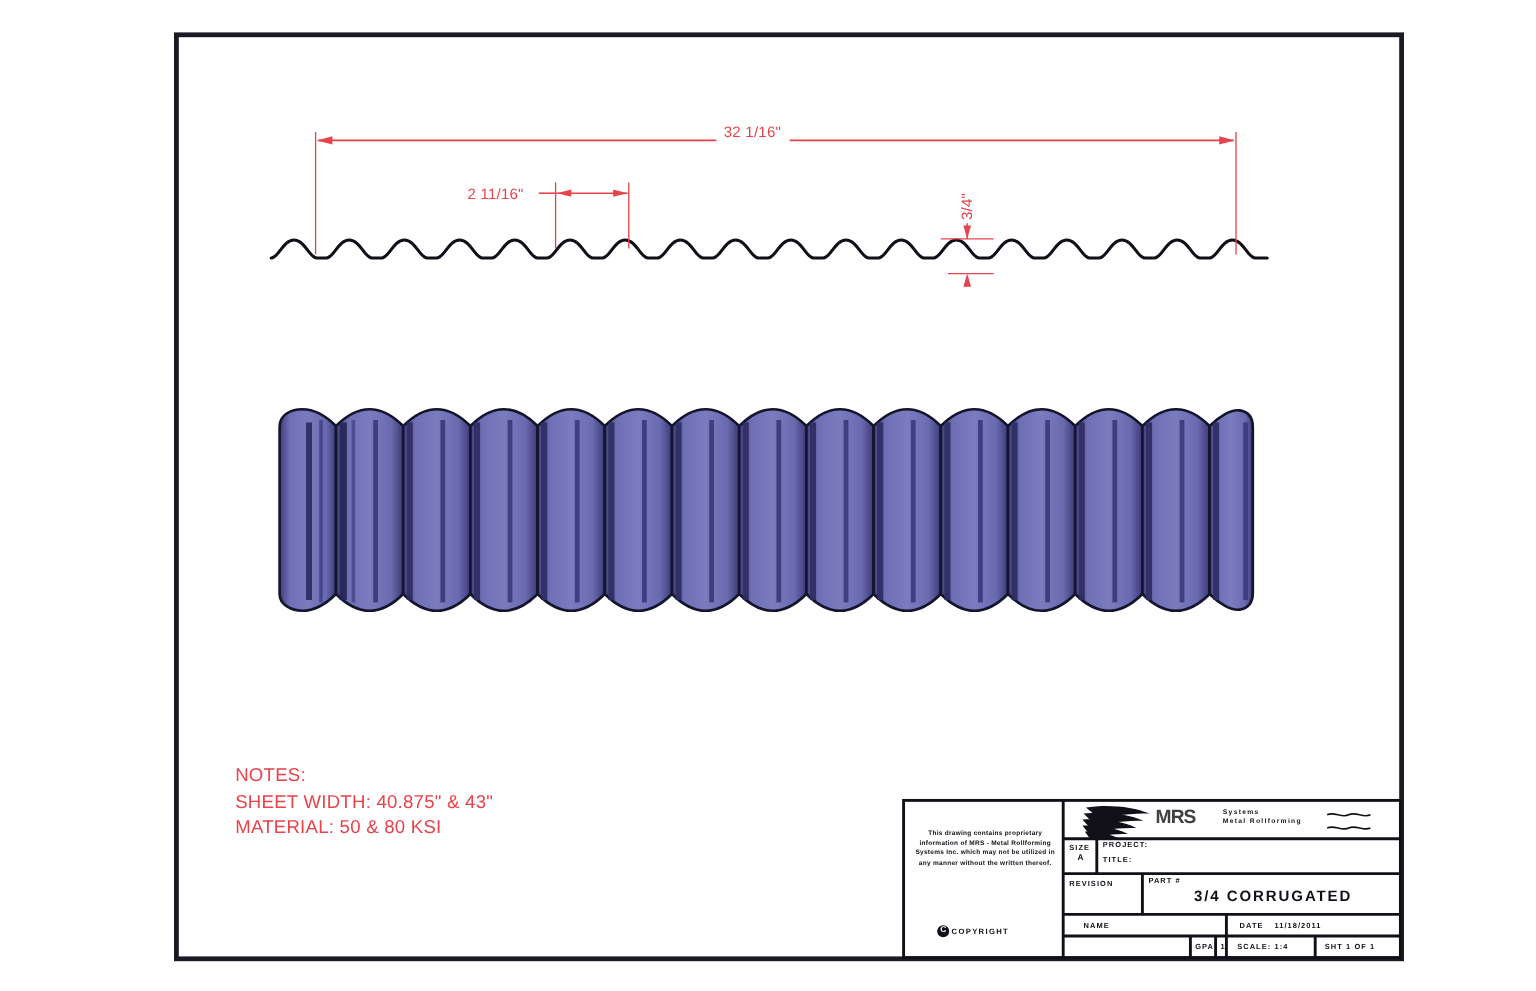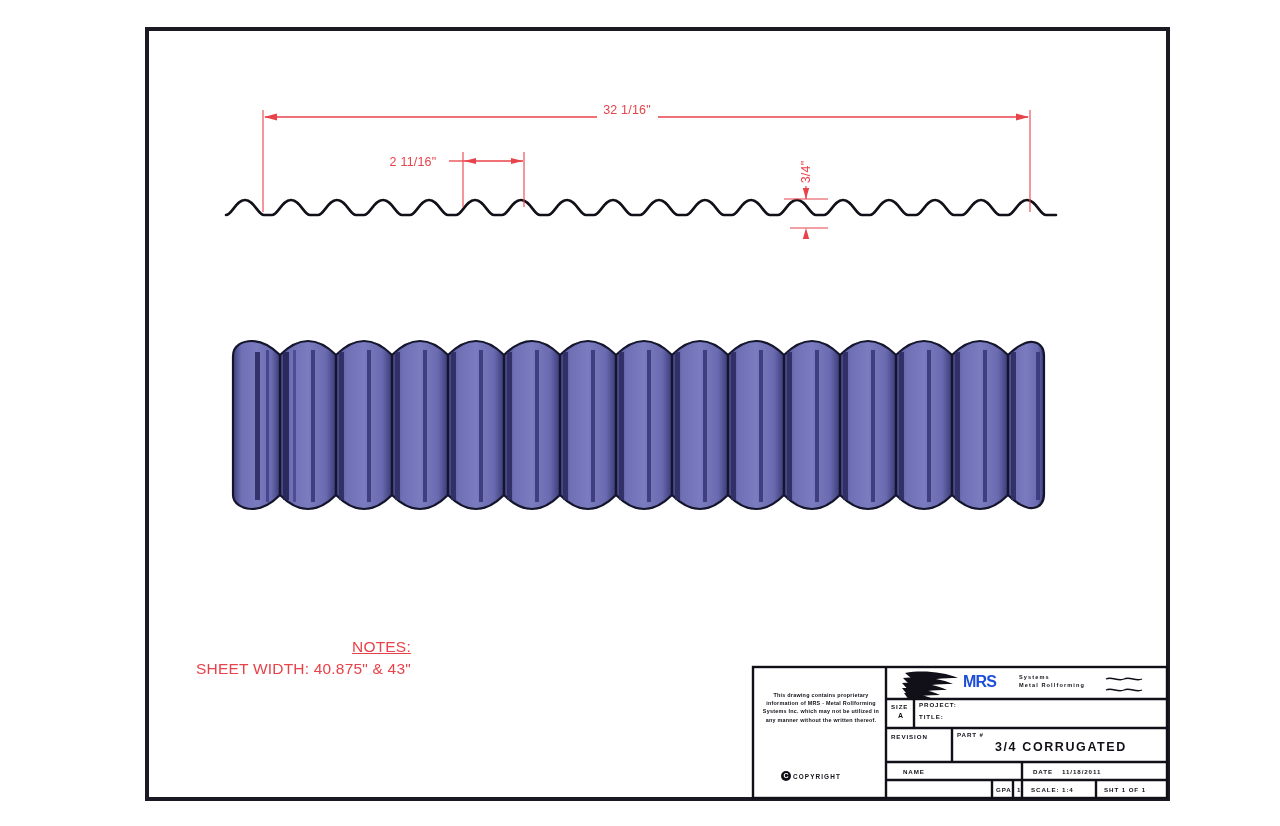--- a/index.html
+++ b/index.html
@@ -33,22 +33,20 @@
     left: 196px;
     top: 636px;
     color: #e8424a;
     font-family: "Liberation Sans", sans-serif;
     font-size: 15.5px;
     line-height: 21.5px;
     letter-spacing: 0.2px;
     white-space: nowrap;
   }
   .notes .notes-title {
-    text-decoration: underline;
-    text-align: right;
   }
   
   .dim-text {
     position: absolute;
     color: #e8424a;
     font-family: "Liberation Sans", sans-serif;
     font-size: 12.5px;
     white-space: nowrap;
     letter-spacing: 0.2px;
   }
@@ -129,21 +127,21 @@
     color: #111018;
     font-family: "Liberation Sans", sans-serif;
   }
   .logo-mrs {
     position: absolute;
     left: 963px;
     top: 673px;
     font-size: 16px;
     font-weight: bold;
     letter-spacing: -0.8px;
-    color: #1d4ed8;
+    color: #404040;
     font-family: "Liberation Sans", sans-serif;
   }
   .logo-sub {
     position: absolute;
     left: 1019px;
     top: 673px;
     font-size: 5.6px;
     line-height: 8px;
     letter-spacing: 1.1px;
     color: #111018;
@@ -420,20 +418,21 @@
 
   <div class="dim-text" id="dim-overall-text">32 1/16"</div>
 
   <div class="dim-text" id="dim-pitch-text">2 11/16"</div>
 
   <div class="dim-text" id="dim-depth-text">3/4"</div>
 
   <div class="notes">
     <div class="notes-title">NOTES:</div>
     <div>SHEET WIDTH: 40.875" &amp; 43"</div>
+    <div>MATERIAL: 50 &amp; 80 KSI</div>
   </div>
 
   <div class="proprietary">This drawing contains proprietary information of MRS - Metal Rollforming Systems Inc. which may not be utilized in any manner without the written thereof.</div>
 
   <div class="copyright-wrap">
     <div class="copyright-mark">C</div>
     <div class="copyright-text">COPYRIGHT</div>
   </div>
 
   <div class="logo-mrs">MRS</div>

